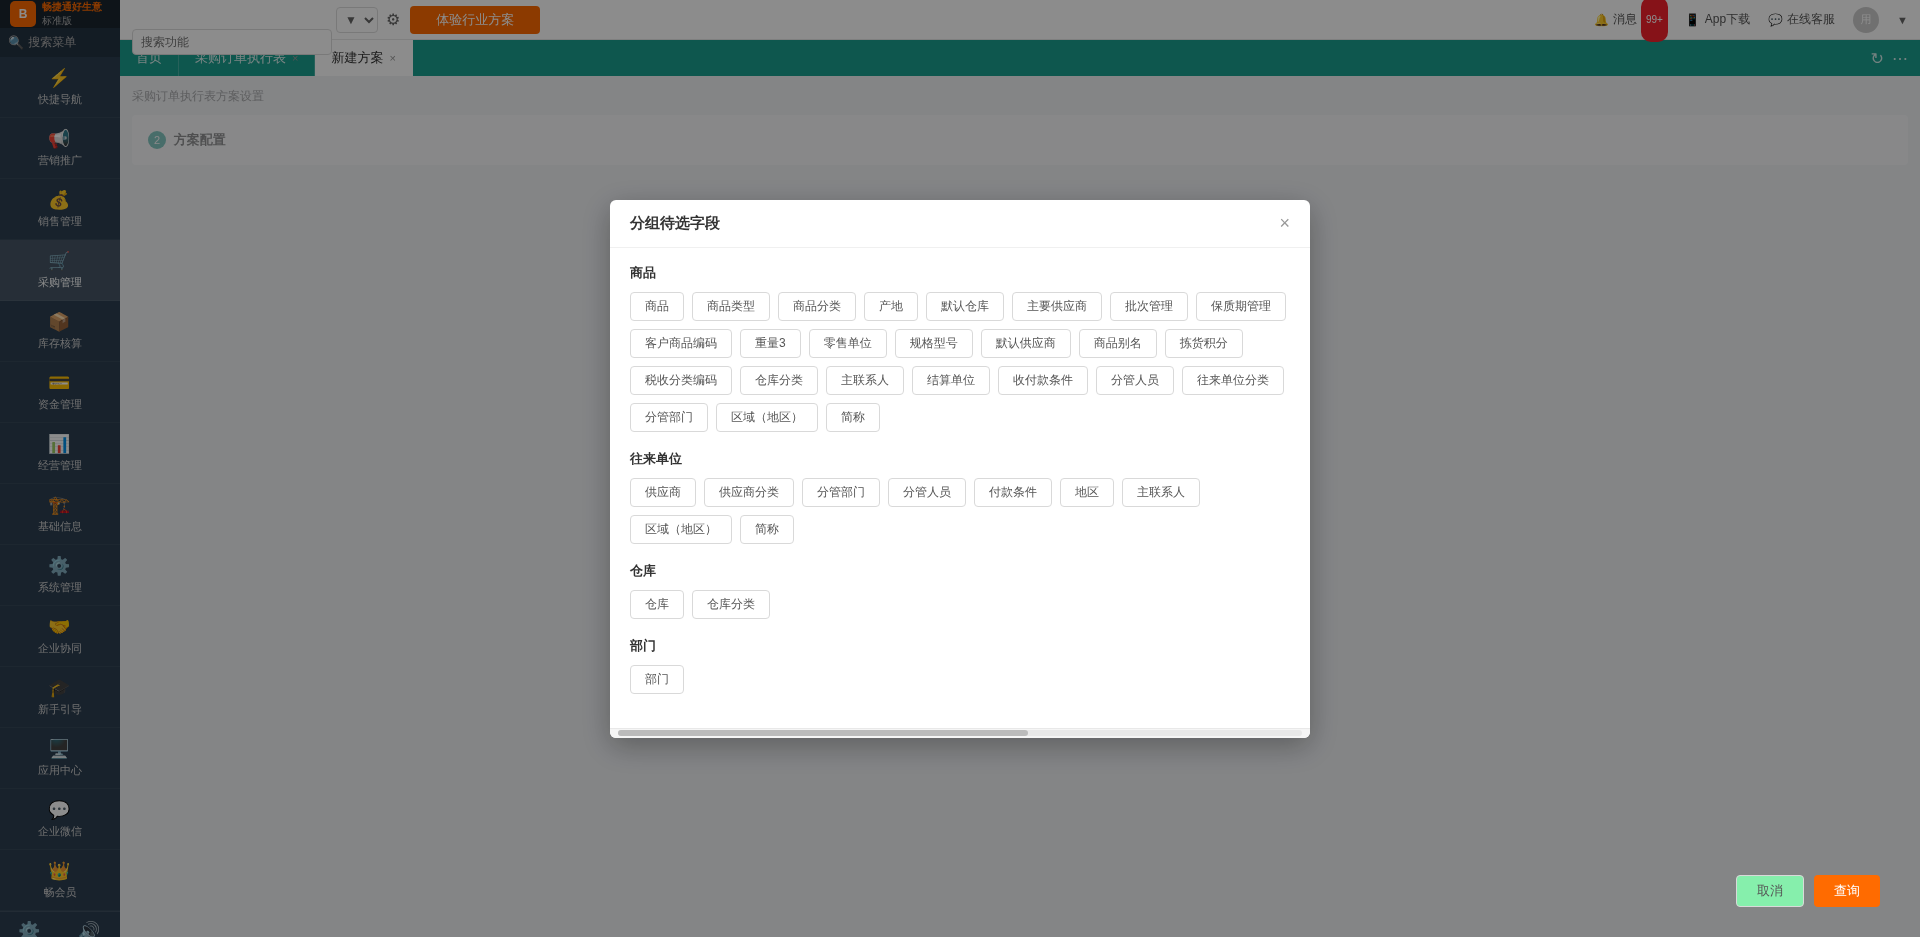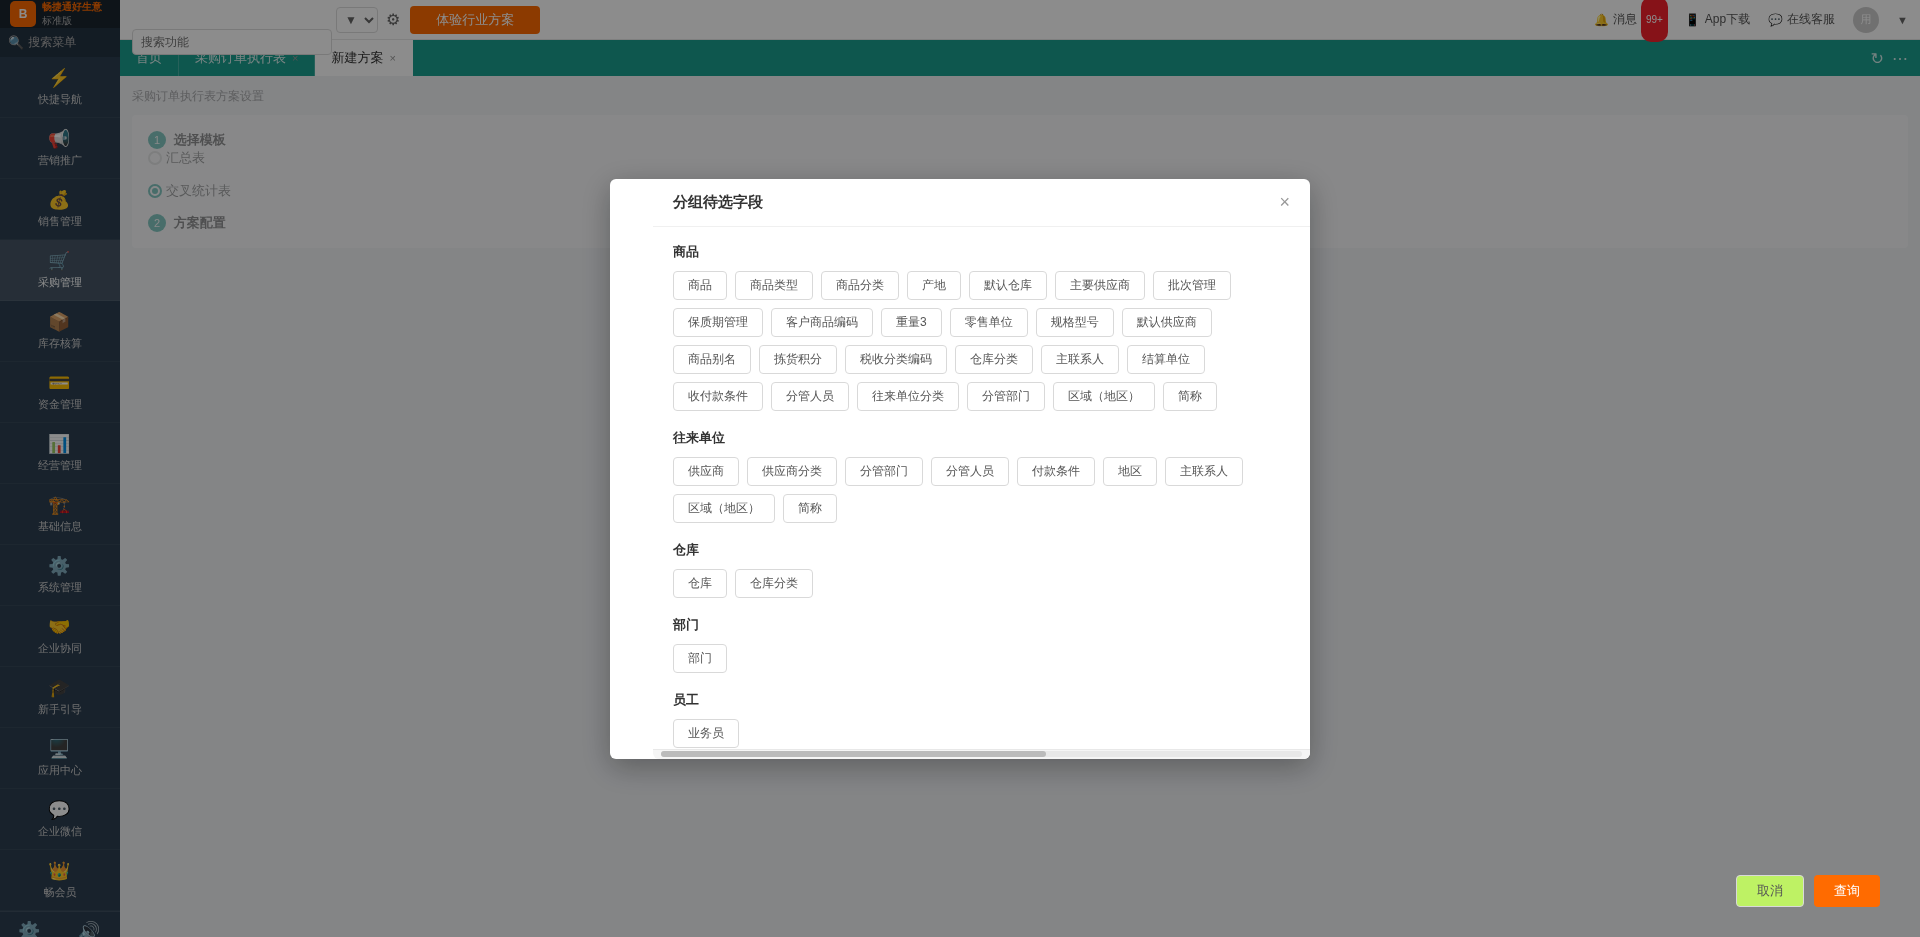--- a/index.html
+++ b/index.html
@@ -139,21 +139,20 @@
       z-index: 200;
       display: flex; align-items: center; justify-content: center;
     }
     .modal {
       background: #fff;
       border-radius: 6px;
       width: 700px;
       max-height: 580px;
       display: flex; flex-direction: column;
       box-shadow: 0 8px 30px rgba(0,0,0,0.3);
-      padding-left: 43px;
     }
     .modal-header {
       display: flex; align-items: center; justify-content: space-between;
       padding: 14px 20px;
       border-bottom: 1px solid #f0f0f0;
       flex-shrink: 0;
     }
     .modal-title { font-size: 15px; font-weight: bold; color: #333; }
     .modal-close {
       font-size: 18px; color: #999; cursor: pointer; line-height: 1;
@@ -182,21 +181,21 @@
       padding: 5px 14px;
       font-size: 12px;
       color: #555;
       cursor: pointer;
       background: #fff;
       white-space: nowrap;
       transition: all 0.15s;
     }
     .btn-cancel {
       height: 32px; padding: 0 20px;
-      border: 1px solid #d9d9d9; background: #bef264;
+      border: 1px solid #d9d9d9; background: #86efac;
       border-radius: 4px; font-size: 13px; color: #555;
       cursor: pointer;
     }
     .btn-confirm {
       height: 32px; padding: 0 20px;
       border: none; background: #ff6b00;
       border-radius: 4px; font-size: 13px; color: #fff;
       cursor: pointer;
     }
 
@@ -364,36 +363,20 @@
   </div>
   <div class="tabs-right">
     <span class="tabs-right-icon">↻</span>
     <span class="tabs-right-icon">⋯</span>
   </div>
 </div>
 
 <div class="main-content" style="opacity:0.5;">
   <div style="font-size:12px;color:#666;margin-bottom:10px;">采购订单执行表方案设置</div>
   <div class="page-content">
-    <div style="margin-bottom:14px;">
-      <span class="step-badge">1</span>
-      <span style="font-weight:bold;">选择模板</span>
-      <span style="margin-left:16px;">
-        <label class="radio-item">
-          <span class="radio-dot"></span>
-          <span>汇总表</span>
-        </label>
-      </span>
-      <span style="margin-left:12px;">
-        <label class="radio-item">
-          <span class="radio-dot checked"></span>
-          <span>交叉统计表</span>
-        </label>
-      </span>
-    </div>
     <div>
       <span class="step-badge">2</span>
       <span style="font-weight:bold;">方案配置</span>
     </div>
   </div>
 </div>
 
 <div class="modal-overlay">
   <div class="modal">
 
@@ -458,26 +441,20 @@
         </div>
       </div>
 
       <div class="field-group">
         <div class="field-group-title">部门</div>
         <div class="field-chips">
           <div class="field-chip">部门</div>
         </div>
       </div>
 
-      <div class="field-group">
-        <div class="field-group-title">员工</div>
-        <div class="field-chips">
-          <div class="field-chip">业务员</div>
-        </div>
-      </div>
 
     </div>
 
     <div class="modal-hscrollbar">
       <div class="hscroll-track">
         <div class="hscroll-thumb"></div>
       </div>
     </div>
   </div>
 </div>

